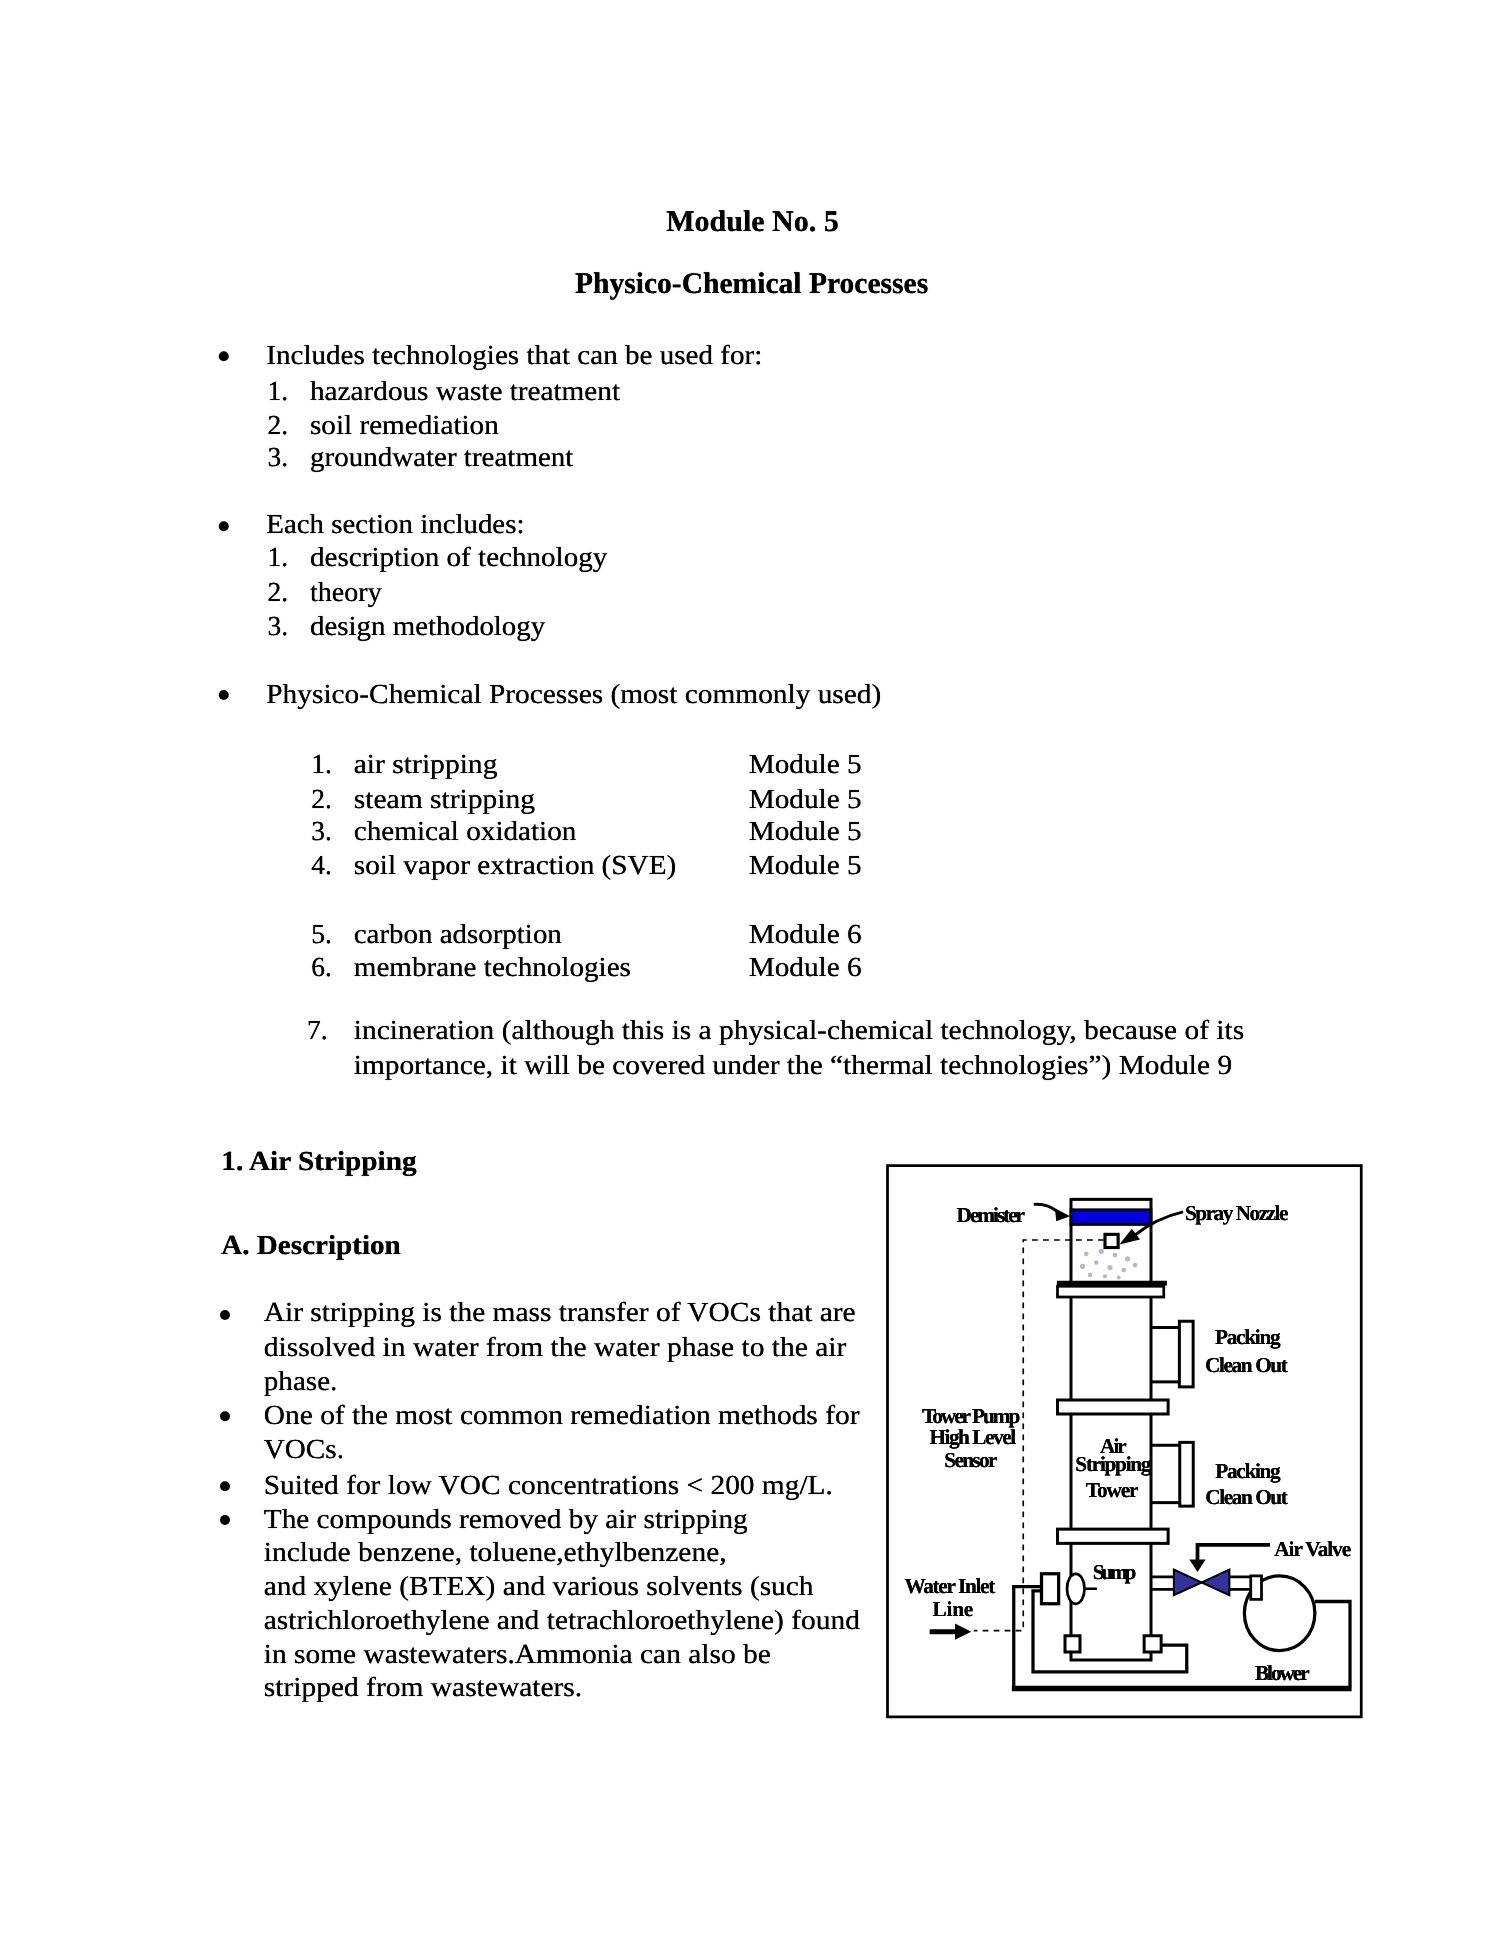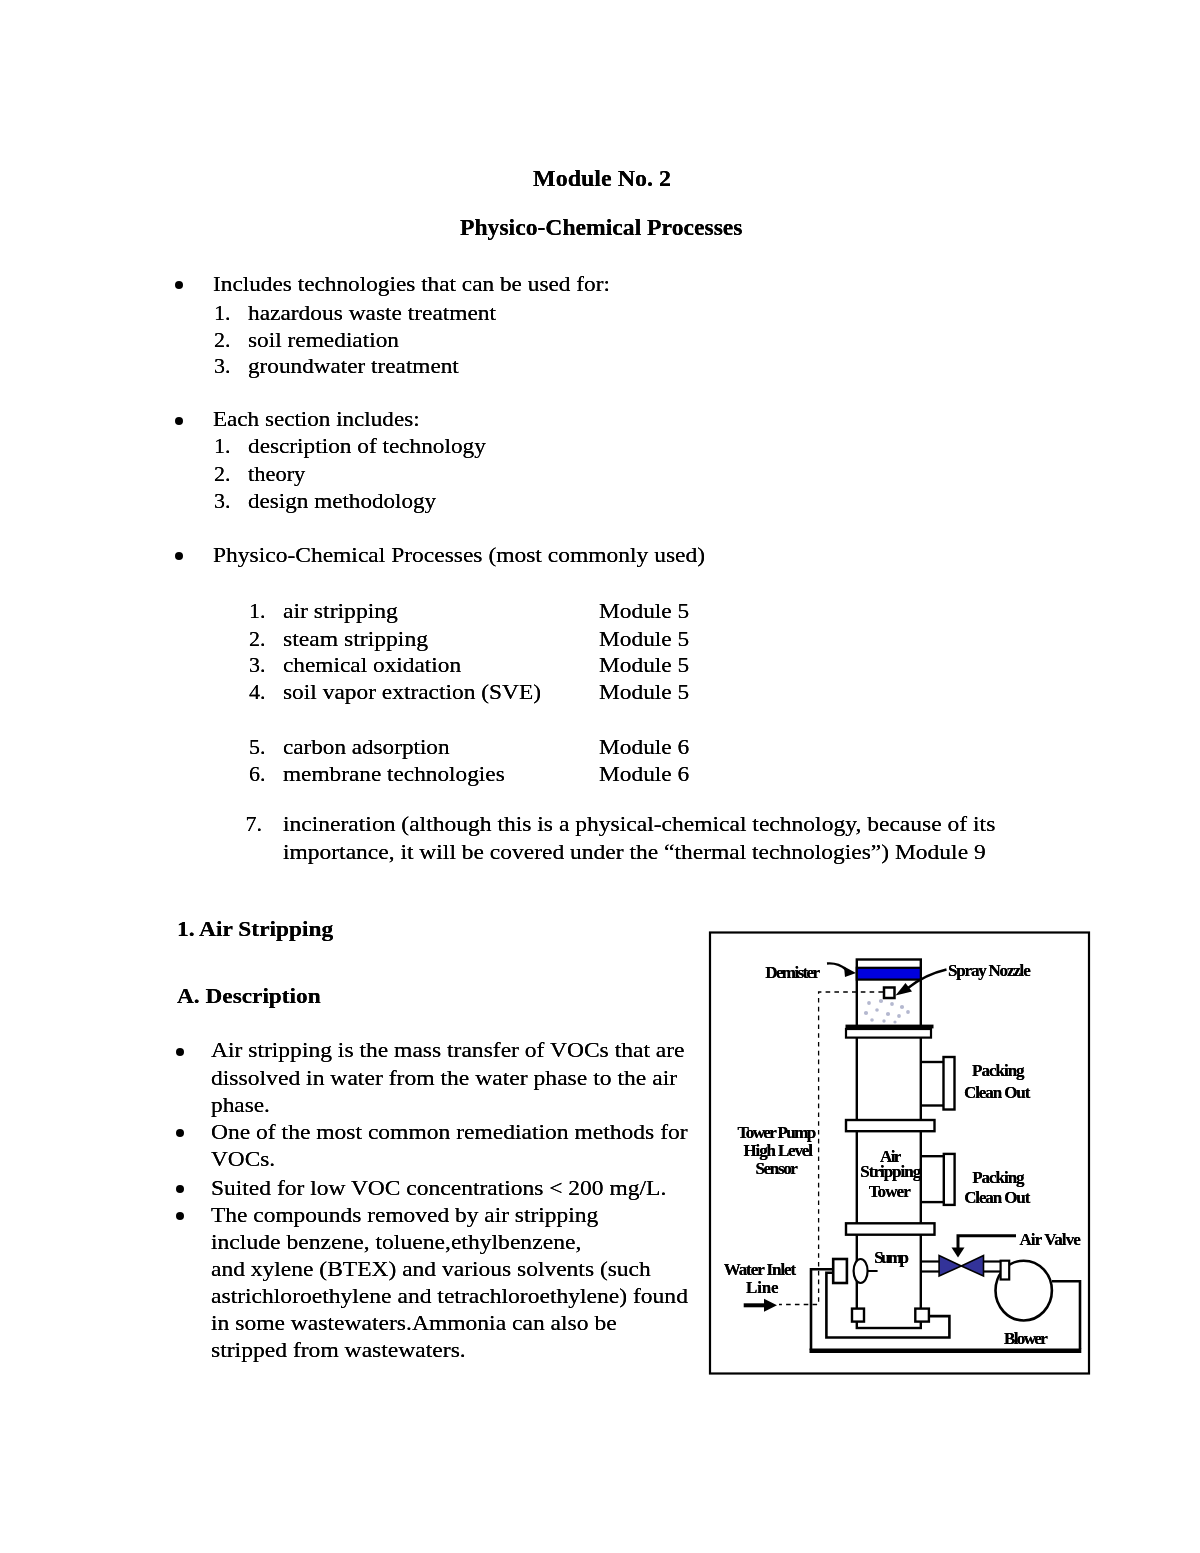--- a/index.html
+++ b/index.html
@@ -6,21 +6,21 @@
   #page{position:relative;width:1200px;height:1553px;background:#fff;overflow:hidden;
         font-family:"Liberation Serif",serif;color:#000;}
   .ln{position:absolute;white-space:nowrap;font-size:22px;line-height:27px;transform-origin:0 50%;text-shadow:0 0 0.55px #000;}
   .b{font-weight:bold;}
   .dot{position:absolute;width:8px;height:8px;border-radius:50%;background:#000;}
 </style>
 </head>
 <body>
 <div id="page">
 
-  <div class="ln b" style="left:533px;top:165px;font-size:24px;">Module No. 2</div>
+  <div class="ln b" style="left:533px;top:165px;font-size:24px;">Module No. 5</div>
 
   <div class="ln b" style="left:460px;top:214px;font-size:24px;transform:scaleX(0.985);">Physico-Chemical Processes</div>
 
   <div class="ln" style="left:213px;top:270px;transform:scaleX(1.058);">Includes technologies that can be used for:</div>
 
   <div class="ln" style="left:214px;top:299px;">1.</div>
   <div class="ln" style="left:248px;top:299px;transform:scaleX(1.063);">hazardous waste treatment</div>
 
   <div class="ln" style="left:214px;top:326px;">2.</div>
   <div class="ln" style="left:248px;top:326px;transform:scaleX(1.061);">soil remediation</div>

